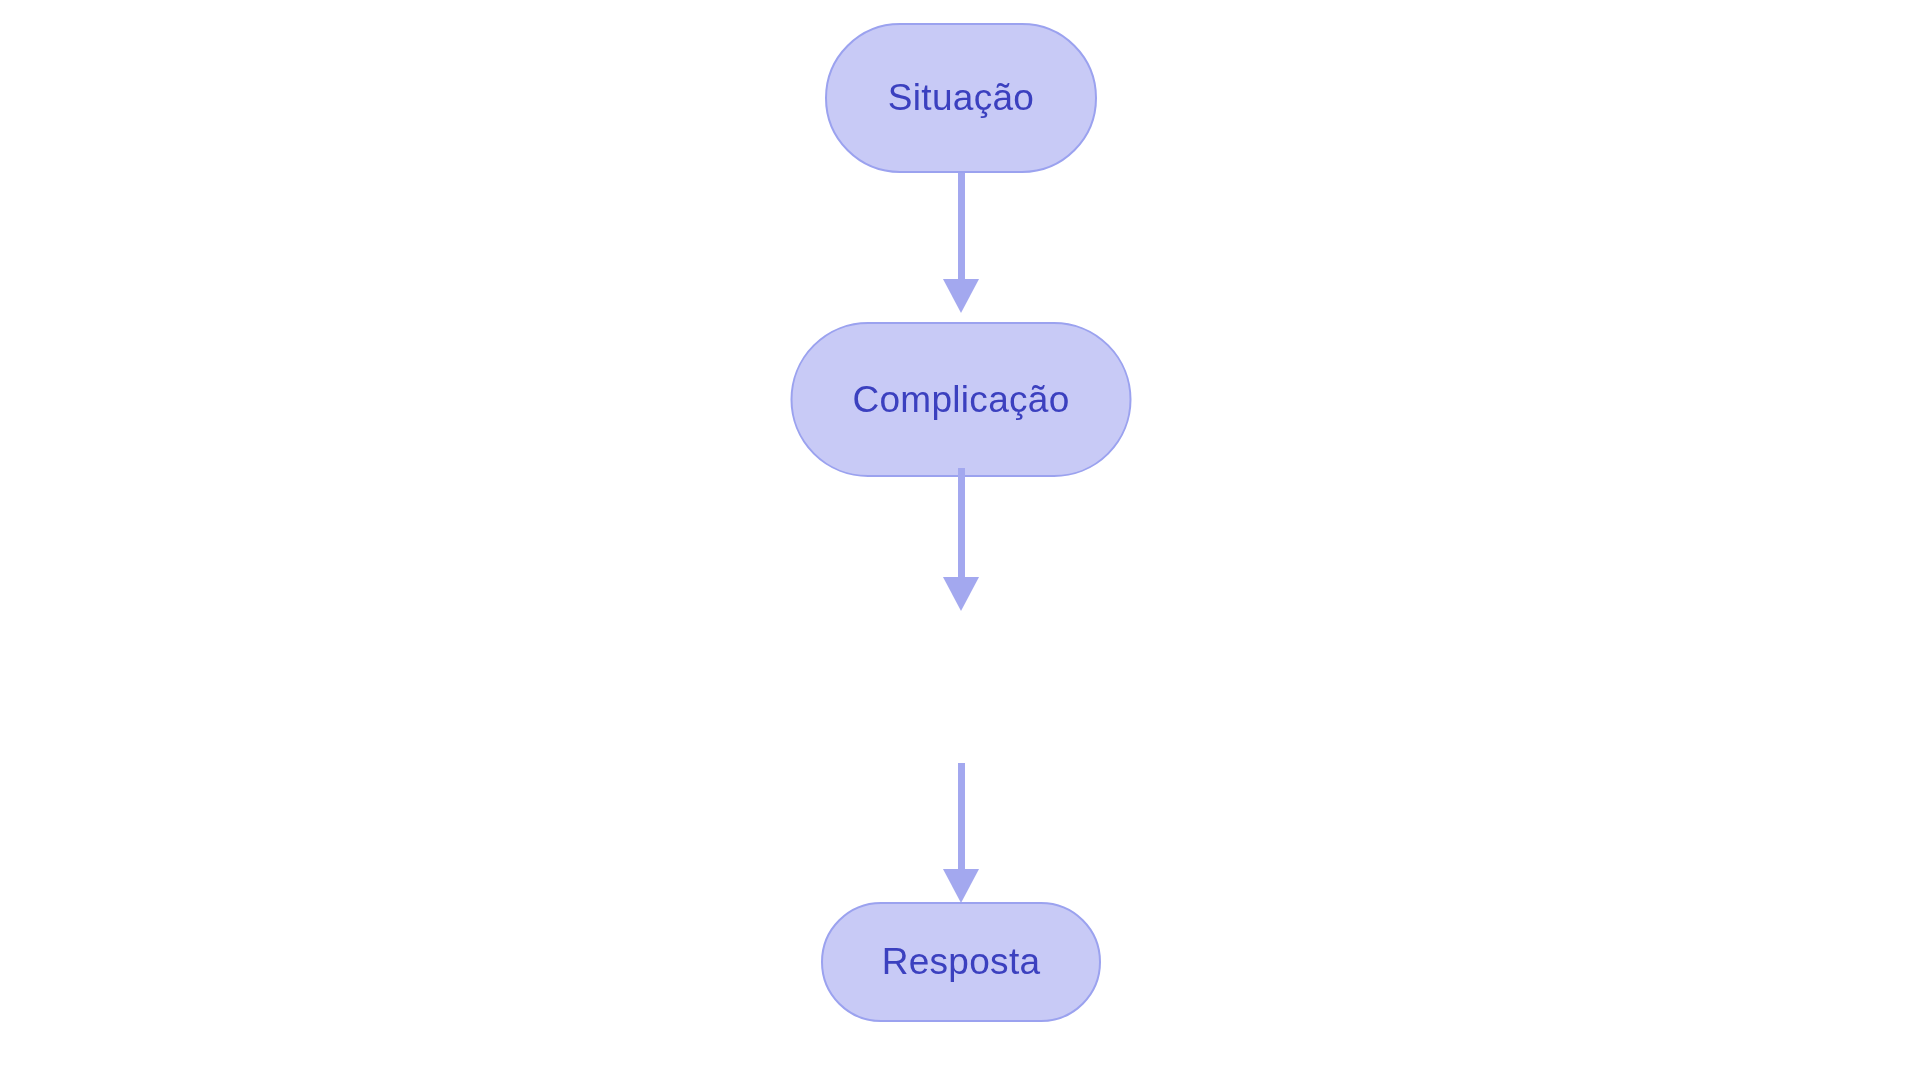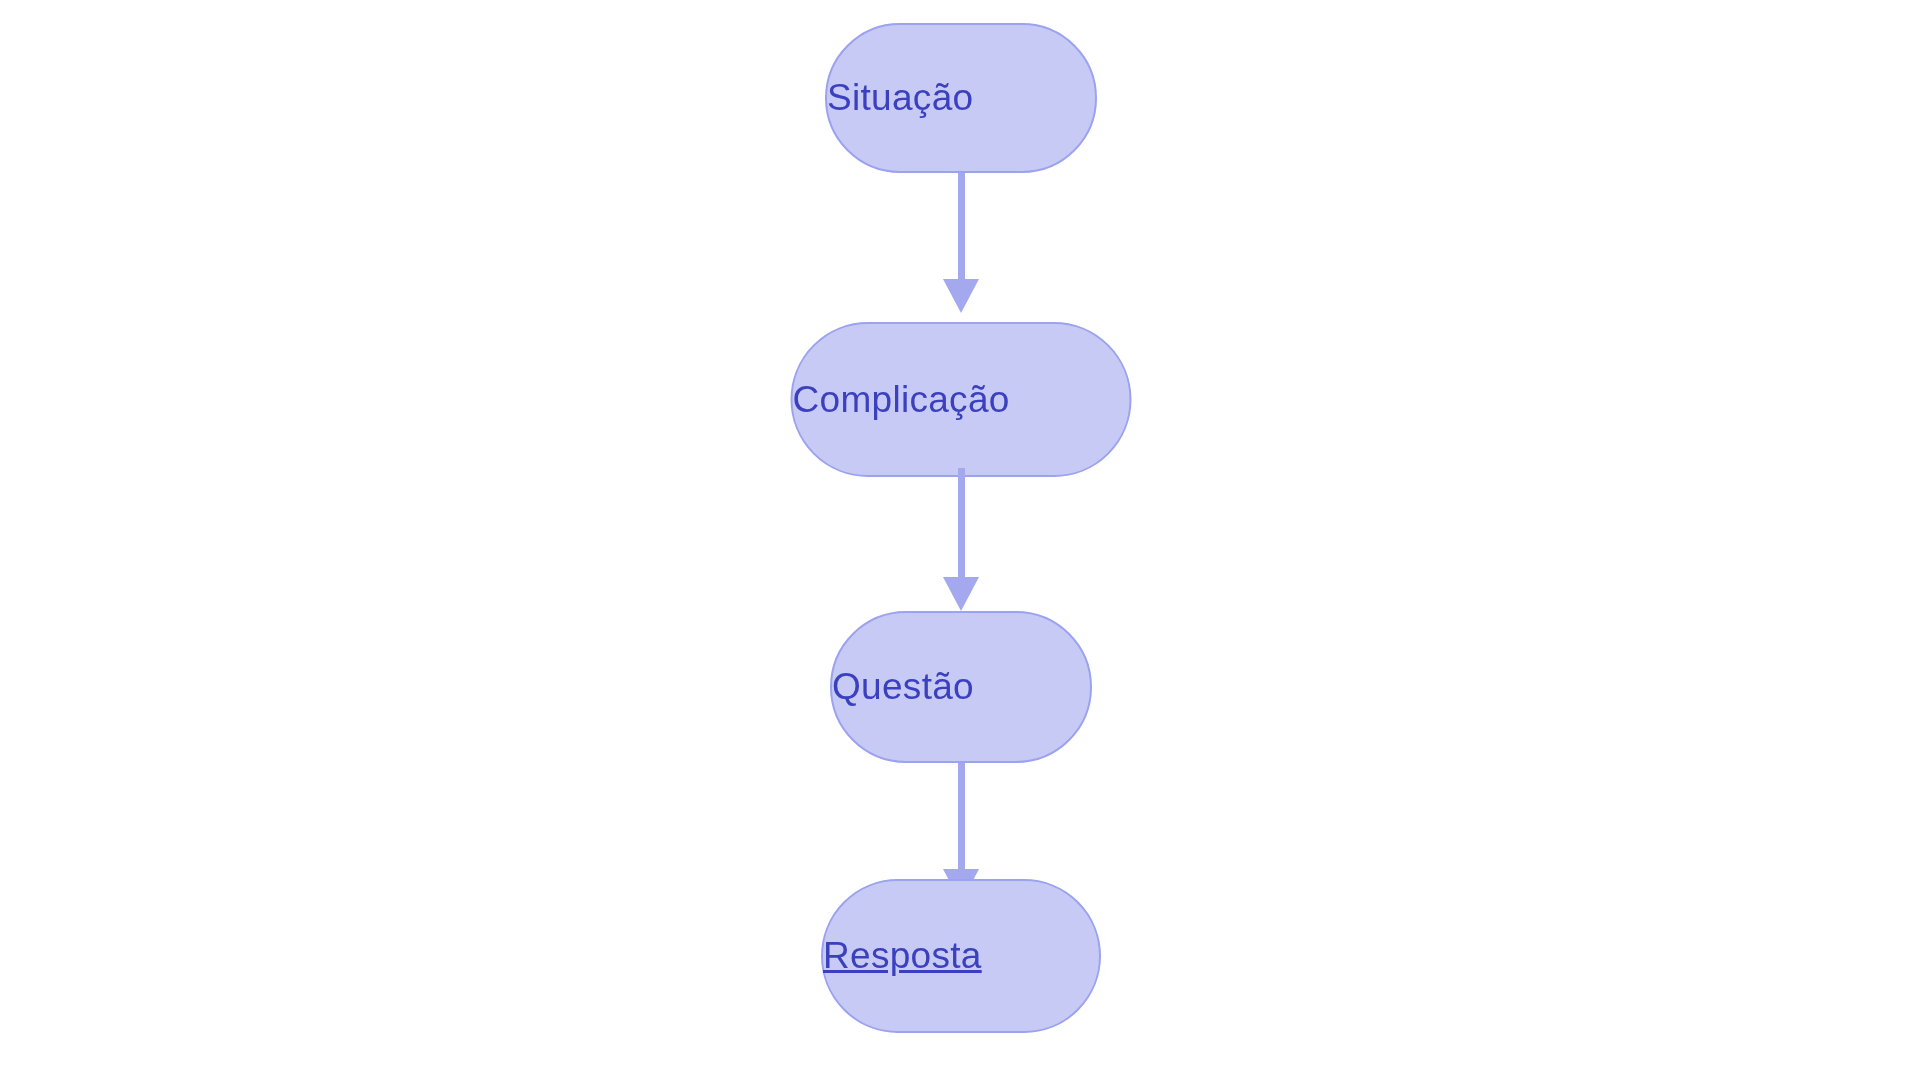--- a/index.html
+++ b/index.html
@@ -25,29 +25,30 @@
   }
   .node {
     position: absolute;
     left: 50%;
     transform: translateX(-50%);
     background: var(--node-fill);
     border: 2px solid var(--node-border);
     border-radius: 999px;
     display: flex;
     align-items: center;
+    justify-content: center;
     color: var(--node-text);
     font-size: 37px;
     letter-spacing: 0.3px;
     white-space: nowrap;
   }
   .node-1 { top: 23px;  width: 272px; height: 150px; margin-left: 1px; }
   .node-2 { top: 322px; width: 341px; height: 155px; margin-left: 1px; }
   .node-3 { top: 611px; width: 262px; height: 152px; margin-left: 1px; }
-  .node-4 { top: 879px; width: 280px; height: 154px; margin-left: 1px; text-decoration: underline; }
+  .node-4 { top: 902px; width: 280px; height: 120px; margin-left: 1px; }
 
   .arrow {
     position: absolute;
     left: 50%;
     transform: translateX(-50%);
     margin-left: 1px;
     display: flex;
     flex-direction: column;
     align-items: center;
   }
@@ -83,23 +84,20 @@
 
   <div class="node node-2">
     <span>Complicação</span>
   </div>
 
   <div class="arrow arrow-2">
     <div class="stem"></div>
     <div class="head"></div>
   </div>
 
-  <div class="node node-3">
-    <span>Questão</span>
-  </div>
 
   <div class="arrow arrow-3">
     <div class="stem"></div>
     <div class="head"></div>
   </div>
 
   <div class="node node-4">
     <span>Resposta</span>
   </div>
 

